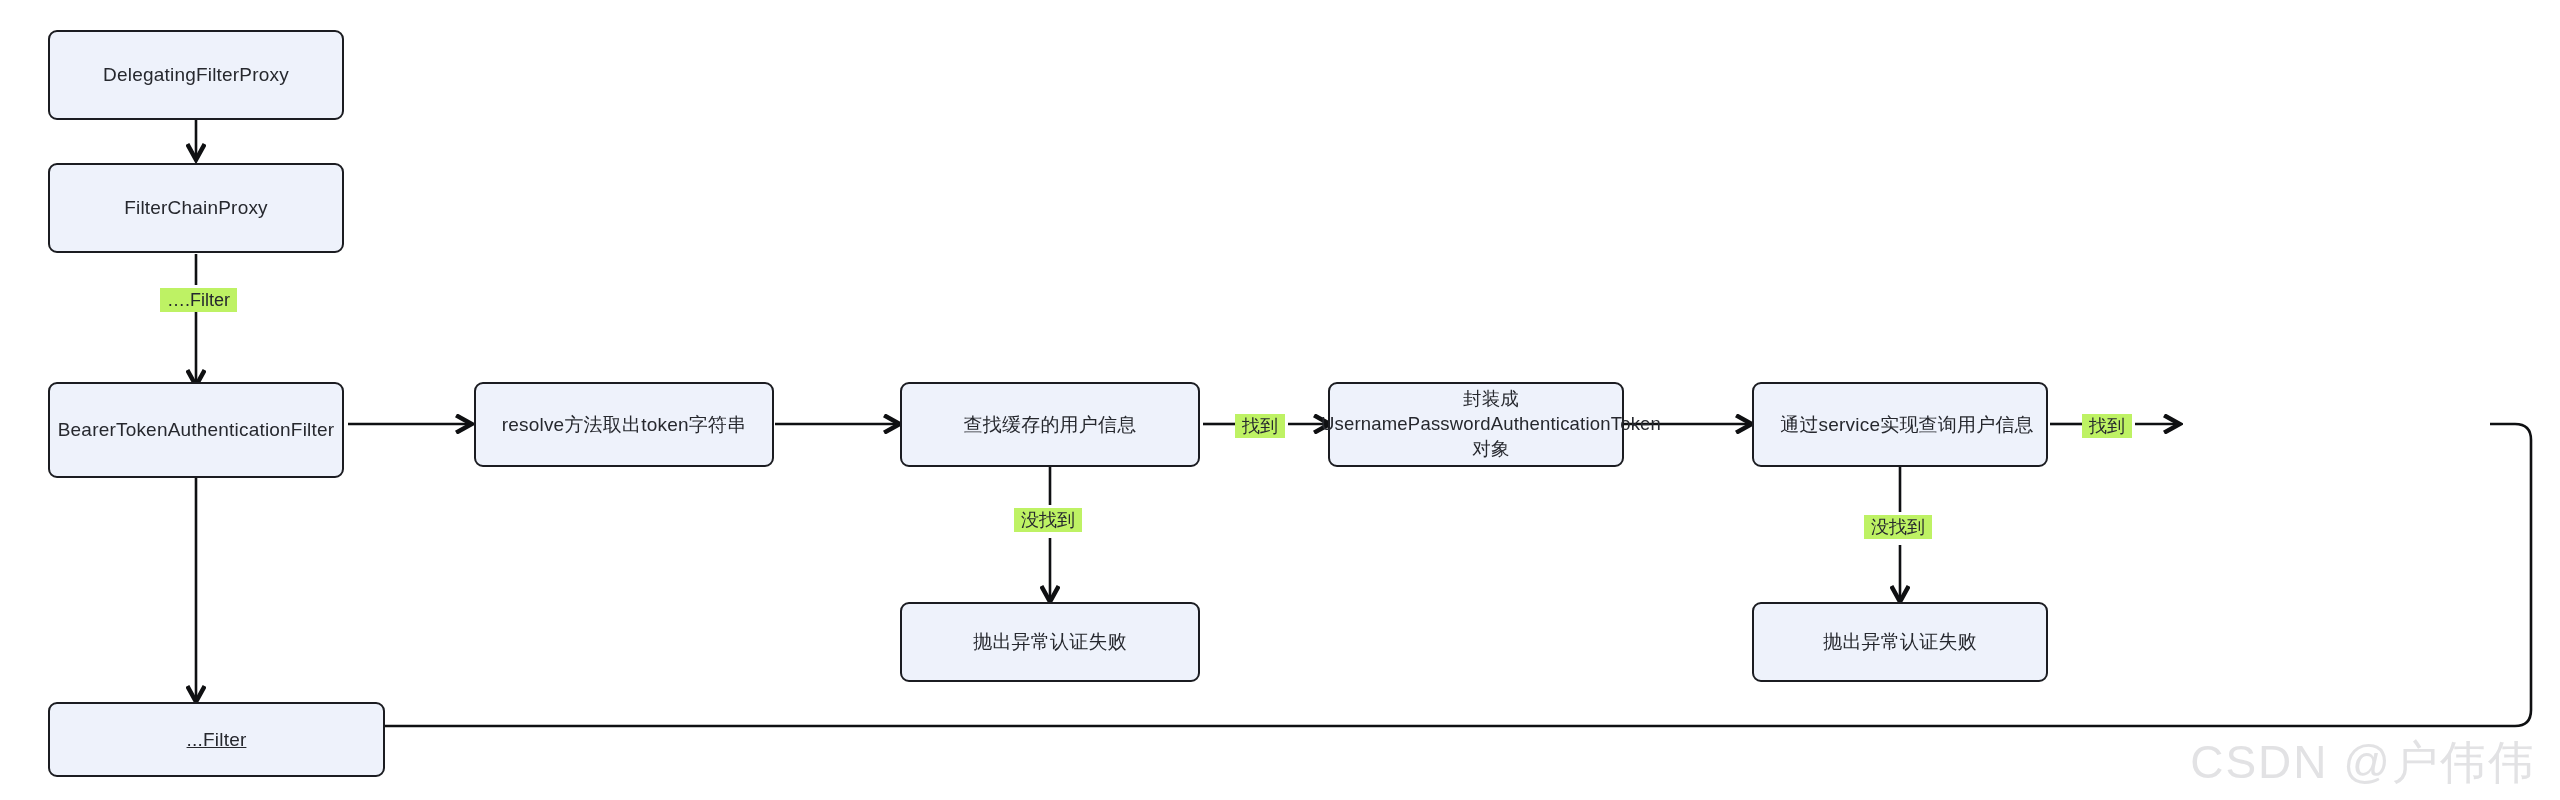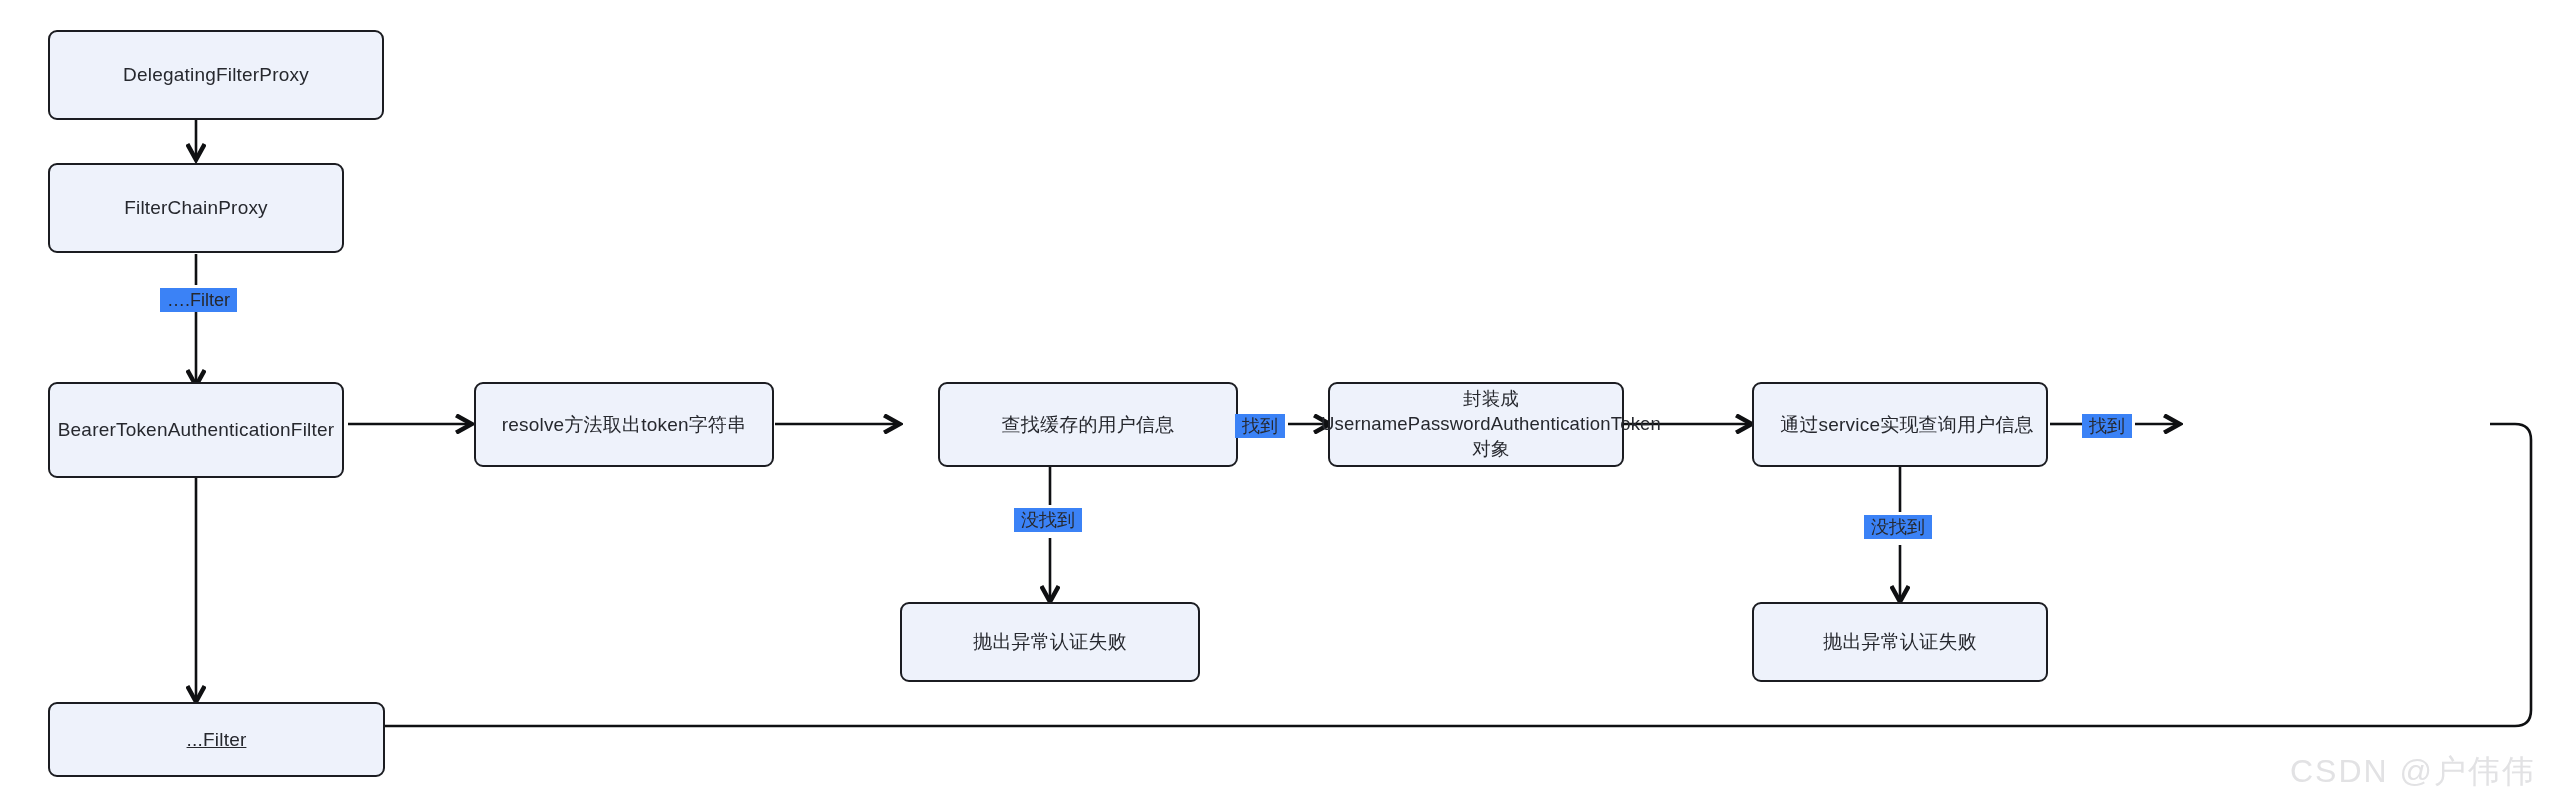--- a/index.html
+++ b/index.html
@@ -40,35 +40,35 @@
     letter-spacing: 0.2px;
   }
   .node.wrap {
     font-size: 18.5px;
     padding-left: 40px;
   }
 
   
   .edge-label {
     position: absolute;
-    background: #3b82f6;
+    background: #bef264;
     color: #26282e;
     font-size: 18px;
     line-height: 1;
     padding: 3px 7px;
     white-space: nowrap;
     text-align: center;
   }
 
   
   .watermark {
     position: absolute;
     right: 24px;
     bottom: 6px;
-    font-size: 32px;
+    font-size: 46px;
     color: #e2e2e4;
     letter-spacing: 2px;
     white-space: nowrap;
     user-select: none;
     font-family: "Liberation Sans", "DejaVu Sans", sans-serif;
   }
 
   svg.edges {
     position: absolute;
     left: 0; top: 0;
@@ -115,37 +115,37 @@
     <line x1="2135" y1="424" x2="2178" y2="424" marker-end="url(#arrow)"></line>
 
     <line x1="1900" y1="467" x2="1900" y2="512"></line>
     <line x1="1900" y1="545" x2="1900" y2="600" marker-end="url(#arrow)"></line>
 
     <line x1="196" y1="467" x2="196" y2="700" marker-end="url(#arrow)"></line>
 
     <path d="M 2490 424 L 2515 424 Q 2531 424 2531 440 L 2531 710 Q 2531 726 2515 726 L 368 726" marker-end="url(#arrow)"></path>
   </svg>
 
-  <div class="node" style="left:48px; top:30px; width:336px; height:90px;">
+  <div class="node" style="left:48px; top:30px; width:296px; height:90px;">
     <span>DelegatingFilterProxy</span>
   </div>
 
   <div class="node" style="left:48px; top:163px; width:296px; height:90px;">
     <span>FilterChainProxy</span>
   </div>
 
   <div class="node" style="left:48px; top:382px; width:296px; height:96px;">
     <span>BearerTokenAuthenticationFilter</span>
   </div>
 
   <div class="node" style="left:474px; top:382px; width:300px; height:85px;">
     <span>resolve方法取出token字符串</span>
   </div>
 
-  <div class="node" style="left:938px; top:382px; width:300px; height:85px;">
+  <div class="node" style="left:900px; top:382px; width:300px; height:85px;">
     <span>查找缓存的用户信息</span>
   </div>
 
   <div class="node wrap" style="left:1328px; top:382px; width:296px; height:85px;">
     <span>封装成UsernamePasswordAuthenticationToken对象</span>
   </div>
 
   <div class="node" style="left:1752px; top:382px; width:296px; height:85px;padding-left:24px;">
     <span>通过service实现查询用户信息</span>
   </div>

